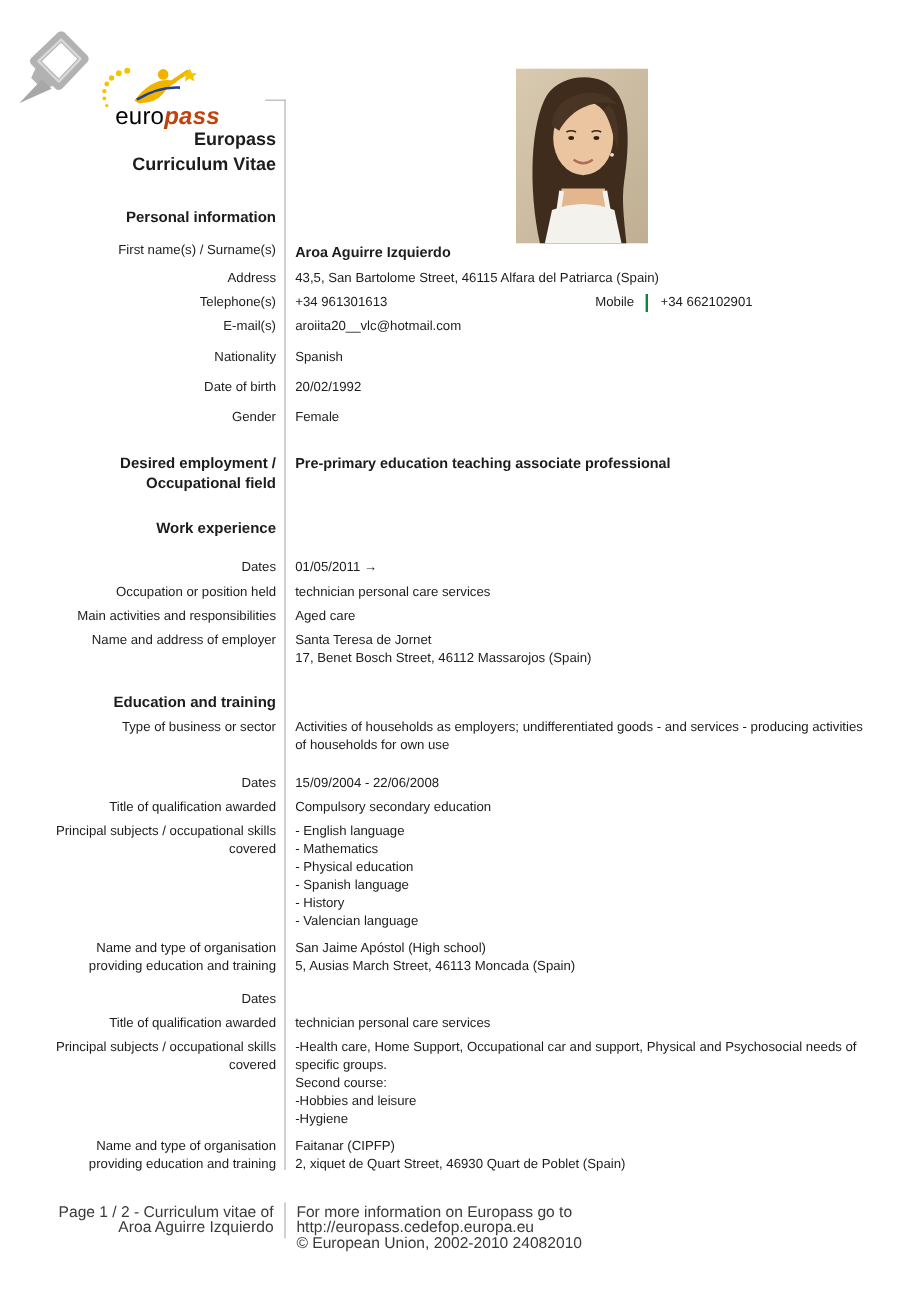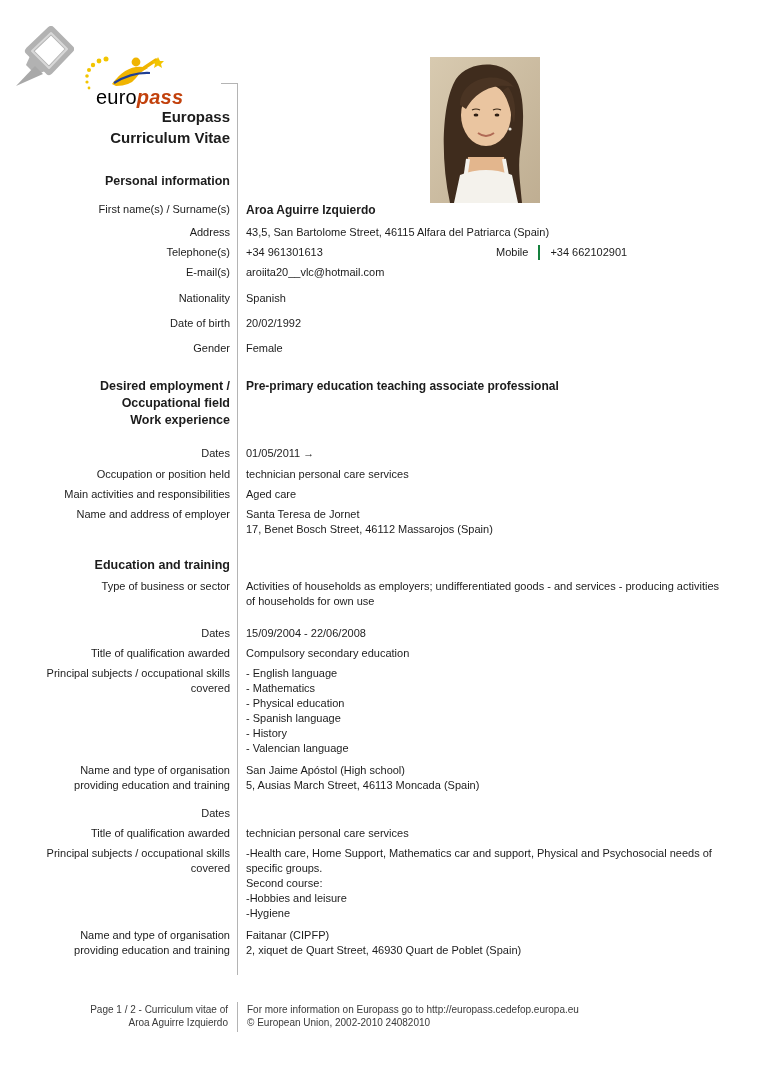--- a/index.html
+++ b/index.html
@@ -30,21 +30,21 @@
   .pushpin { position:absolute; left:12px; top:26px; }
   .logo { position:absolute; left:84px; top:56px; width:120px; height:54px; }
   .logo-art { position:absolute; left:0; top:0; }
   .logo-text { position:absolute; left:12px; top:30px; font-size:20px; letter-spacing:0.2px; }
   .logo-euro { color:#000000; }
   .logo-pass { color:#c2410c; font-weight:700; font-style:italic; }
 
   .photo { position:absolute; left:430px; top:57px; width:110px; height:146px; }
 
   .footer { position:absolute; left:0; top:1003px; width:628px; display:grid; grid-template-columns:238px 1fr;
-            font-size:10px; line-height:13px; color:#3a3a3a; }
+            font-size:13px; line-height:13px; color:#3a3a3a; }
   .footer-left { text-align:right; padding-right:10px; }
   .footer-right { padding-left:9px; }
 </style>
 </head>
 <body>
 
 <div class="page">
 
   <div class="vline"></div>
   <div class="vline-tick"></div>
@@ -163,21 +163,21 @@
     <div class="row" style="margin-top:10px">
       <div class="lbl">Gender</div>
       <div class="val">Female</div>
     </div>
 
     <div class="row" style="margin-top:22px">
       <div class="lbl lbl-head">Desired employment / Occupational field</div>
       <div class="val val-bold">Pre-primary education teaching associate professional</div>
     </div>
 
-    <div class="row" style="">
+    <div class="row" style="margin-top:20px">
       <div class="lbl lbl-head">Work experience</div>
       <div class="val"></div>
     </div>
 
     <div class="row" style="margin-top:17px">
       <div class="lbl">Dates</div>
       <div class="val">01/05/2011 →</div>
     </div>
 
     <div class="row" style="margin-top:6px">
@@ -243,21 +243,21 @@
     </div>
 
     <div class="row" style="margin-top:5px">
       <div class="lbl">Title of qualification awarded</div>
       <div class="val">technician personal care services</div>
     </div>
 
     <div class="row" style="margin-top:5px">
       <div class="lbl">Principal subjects / occupational skills covered</div>
       <div class="val">
-        <div>-Health care, Home Support, Mathematics car and support, Physical and Psychosocial needs of specific groups.</div>
+        <div>-Health care, Home Support, Occupational car and support, Physical and Psychosocial needs of specific groups.</div>
         <div>Second course:</div>
         <div>-Hobbies and leisure</div>
         <div>-Hygiene</div>
       </div>
     </div>
 
     <div class="row" style="margin-top:7px">
       <div class="lbl">Name and type of organisation providing education and training</div>
       <div class="val">
         <div>Faitanar (CIPFP)</div>

